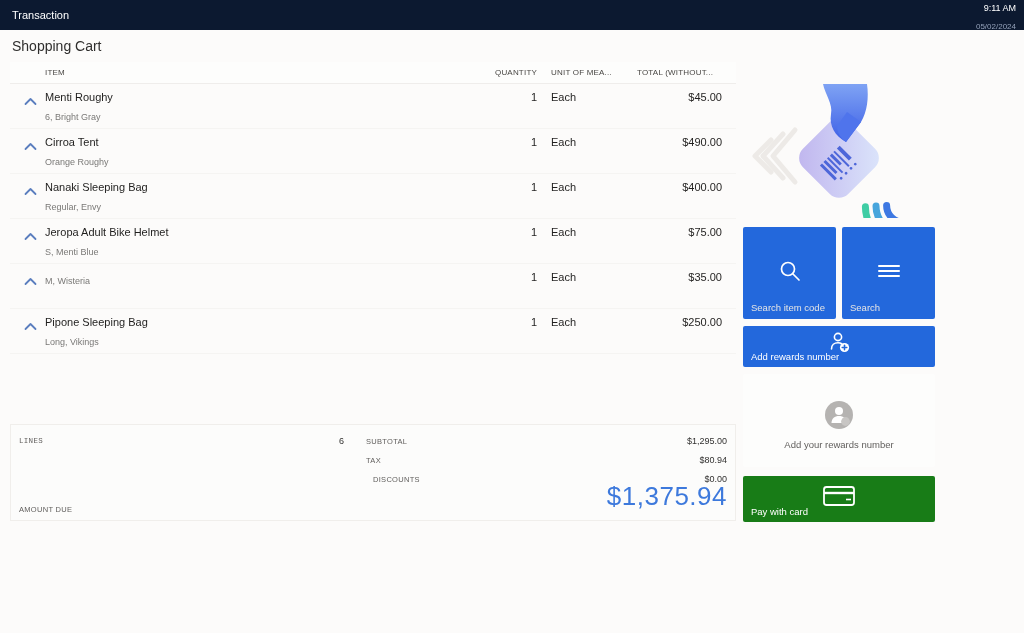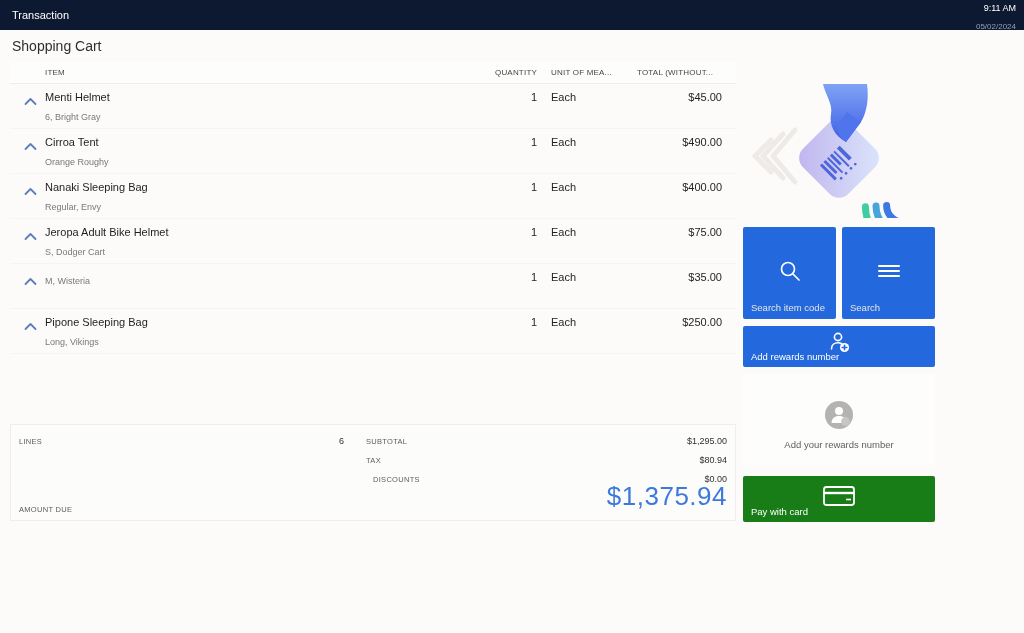--- a/index.html
+++ b/index.html
@@ -32,21 +32,21 @@
   .namecell{ padding-top:5px; }
   .nm{ display:block; font-size:11px; color:#1F1E1D; line-height:16px; }
   .variant{ display:block; font-size:9px; color:#7A7977; margin-top:7px; }
   .qty,.total{ text-align:right; font-size:11px; color:#201F1E; padding-top:7px; }
   .unit{ font-size:11px; color:#201F1E; padding-top:7px; }
   
   .summary{ position:absolute; left:10px; top:424px; width:726px; height:97px;
     background:#FCFCFB; border:1px solid #F0EEEB; }
   .summary .lbl{ position:absolute; font-size:7.5px; color:#605E5C; letter-spacing:.3px; white-space:nowrap; }
   .summary .val{ position:absolute; font-size:9px; color:#323130; white-space:nowrap; }
-  .lines-lbl{ left:8px; top:12px; }
+  .lines-lbl{ left:8px; top:12px;font-family:Liberation Mono, monospace; }
   .lines-val{ right:391px; top:11px; }
   .sub-lbl{ left:355px; top:12px; }   .sub-val{ right:8px; top:11px; }
   .tax-lbl{ left:355px; top:31px; }   .tax-val{ right:8px; top:30px; }
   .disc-lbl{ left:362px; top:50px; }  .disc-val{ right:8px; top:49px; }
   .due-lbl{ left:8px; top:80px; }
   .due-val{ position:absolute; right:8px; top:56px; font-size:26px; font-weight:300;
     color:var(--amount-blue); letter-spacing:.5px; }
   
   .rpanel{ position:absolute; left:743px; top:0; width:192px; height:633px; }
   .btn{ position:absolute; left:0; width:192px; border-radius:2px; color:#fff; cursor:pointer; }
@@ -91,21 +91,21 @@
   </div>
   <div>
 
       <div class="row">
         <span class="chev">
           <svg width="13" height="9" viewBox="0 0 13 9">
             <polyline points="1.5,7 6.5,2 11.5,7" fill="none" stroke="#5B7EBE" stroke-width="1.8" stroke-linecap="round" stroke-linejoin="round"></polyline>
           </svg>
         </span>
         <div class="namecell">
-          <span class="nm">Menti Helmet</span>
+          <span class="nm">Menti Roughy</span>
           <span class="variant">6, Bright Gray</span>
         </div>
         <span class="qty">1</span>
         <span></span>
         <span class="unit">Each</span>
         <span class="total">$45.00</span>
       </div>
 
       <div class="row">
         <span class="chev">
@@ -140,21 +140,21 @@
       </div>
 
       <div class="row">
         <span class="chev">
           <svg width="13" height="9" viewBox="0 0 13 9">
             <polyline points="1.5,7 6.5,2 11.5,7" fill="none" stroke="#5B7EBE" stroke-width="1.8" stroke-linecap="round" stroke-linejoin="round"></polyline>
           </svg>
         </span>
         <div class="namecell">
           <span class="nm">Jeropa Adult Bike Helmet</span>
-          <span class="variant">S, Dodger Cart</span>
+          <span class="variant">S, Menti Blue</span>
         </div>
         <span class="qty">1</span>
         <span></span>
         <span class="unit">Each</span>
         <span class="total">$75.00</span>
       </div>
 
       <div class="row">
         <span class="chev">
           <svg width="13" height="9" viewBox="0 0 13 9">

